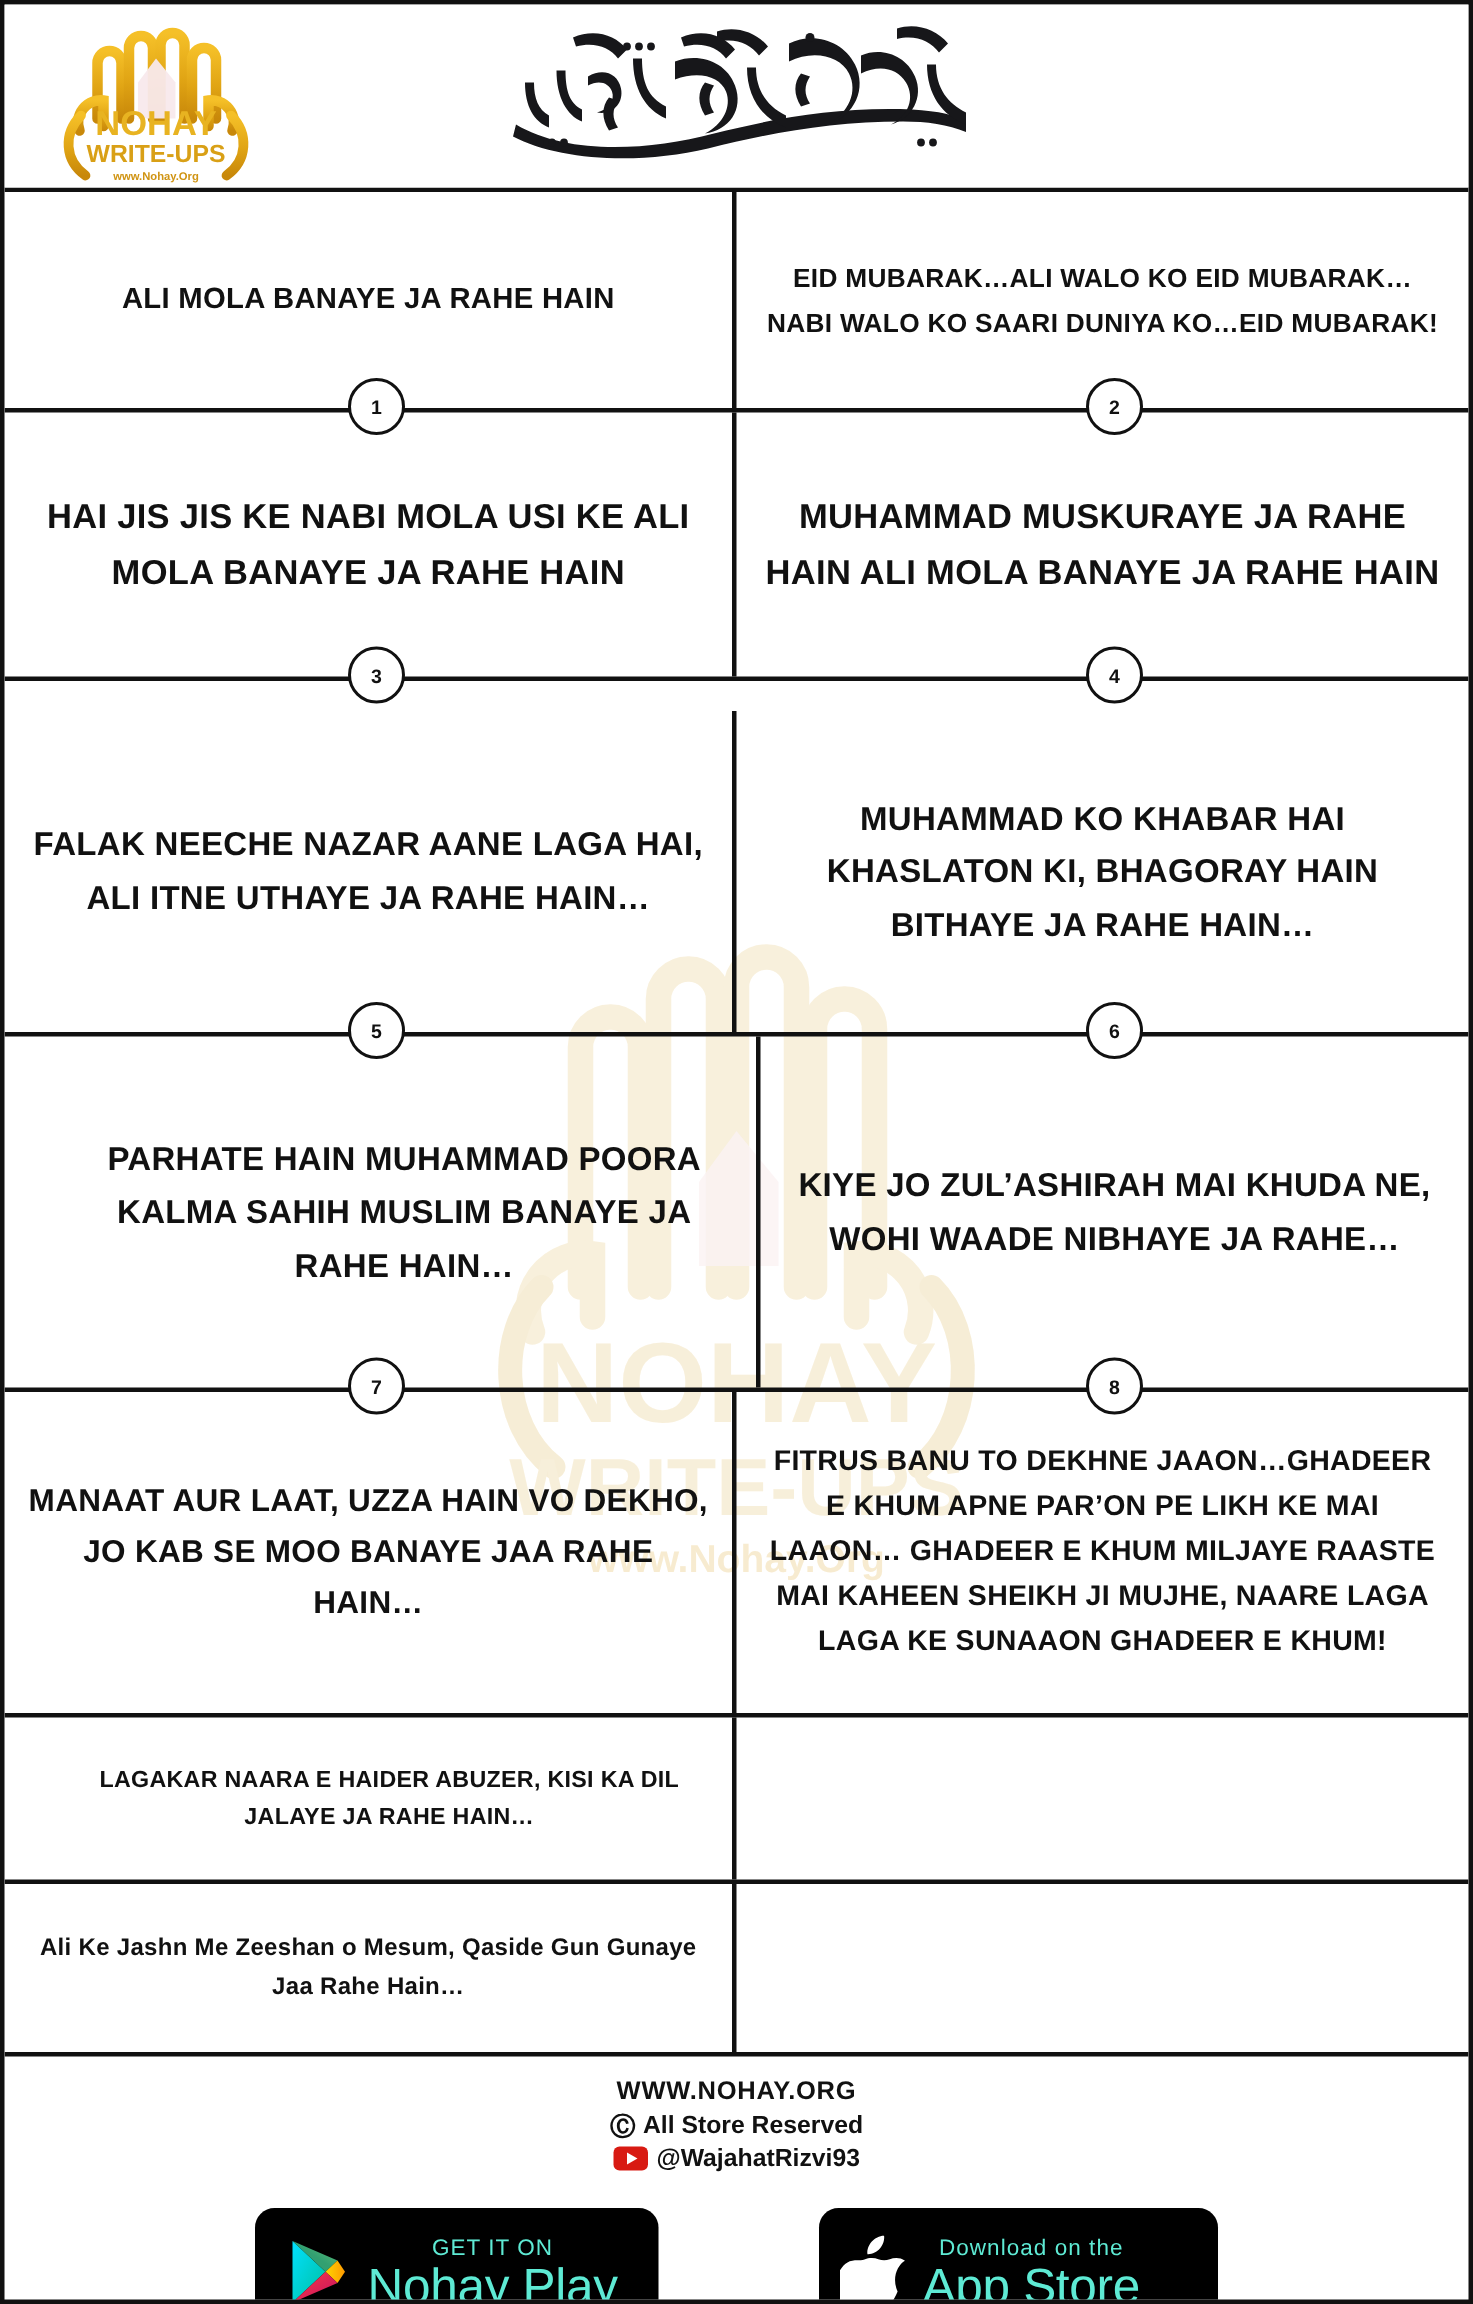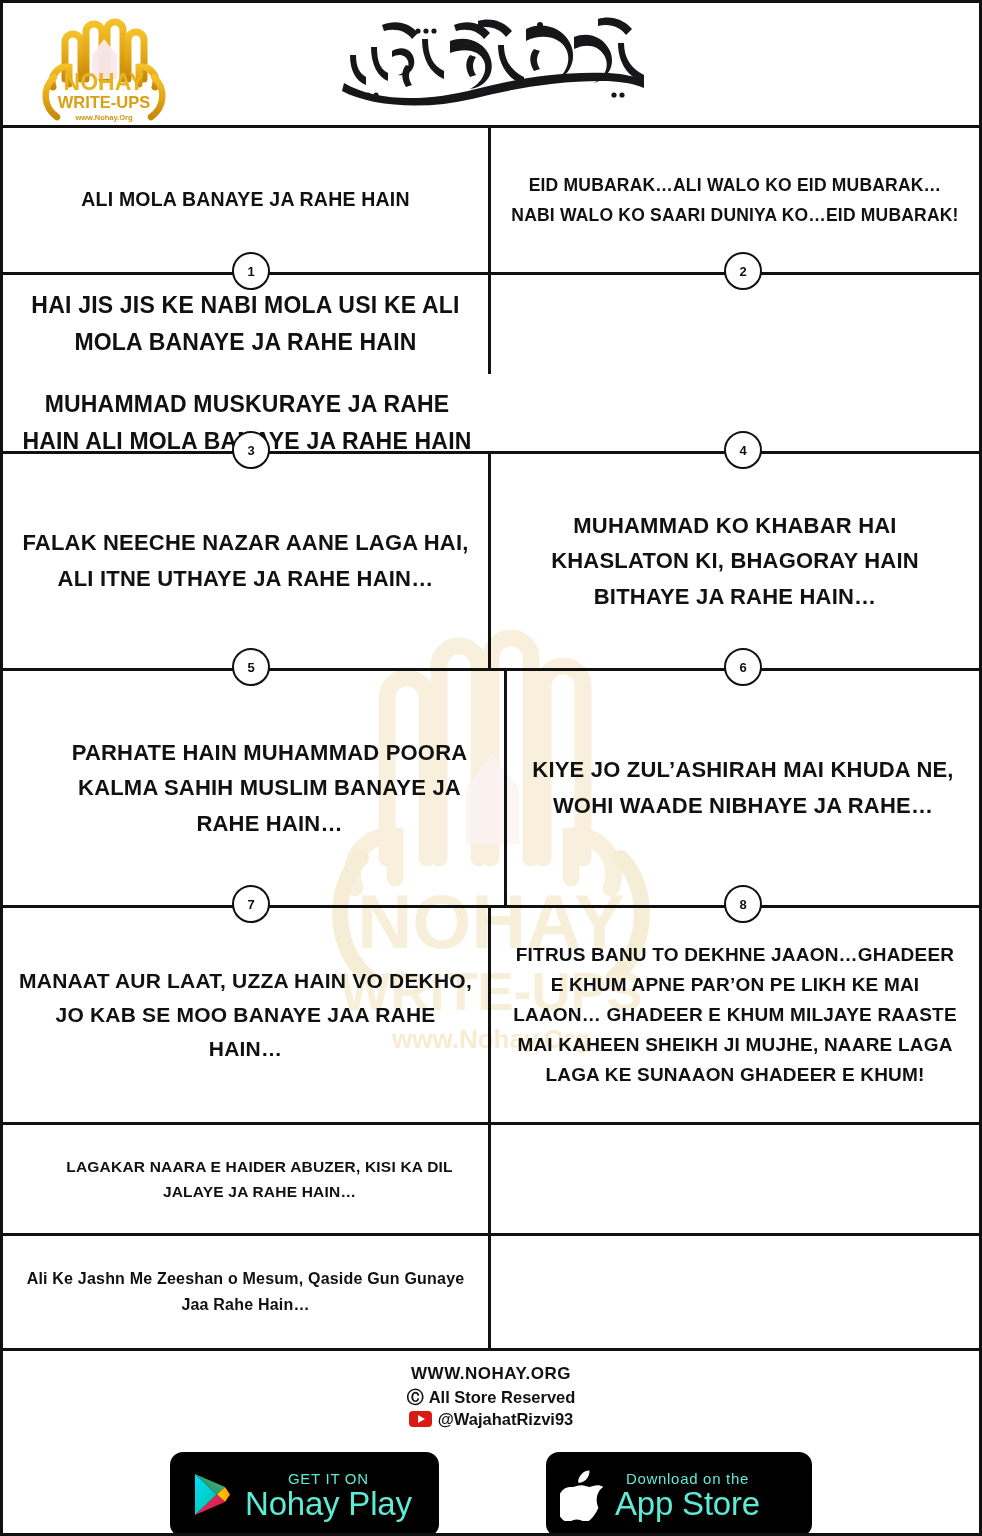--- a/index.html
+++ b/index.html
@@ -108,22 +108,22 @@
   .r2 .ctext { font-size: 23px; }
   .r3 .ctext { font-size: 22px; }
   .r4 .ctext { font-size: 22px; }
   .r5 .ctext { font-size: 21px; }
   .r5 .tcell.right .ctext { font-size: 19px; line-height: 1.58; }
   .r6 .ctext { font-size: 15.5px; margin-left: 28px; }
   .r7 .ctext { font-size: 16px; font-stretch: condensed; }
 
   
   .r1 { height: 144px; }
-  .r2 { height: 176px; flex-direction: column; }
-  .r3 { height: 214px; }
+  .r2 { height: 176px; }
+  .r3 { height: 214px; margin-top: 20px; }
   .r4 { height: 234px; padding-left: 32px; }
   .r5 { height: 214px; }
   .r6 { height: 108px; }
   .r7 { height: 112px; }
 
   
   .num-bubble {
     position: absolute;
     width: 34px;
     height: 34px;

